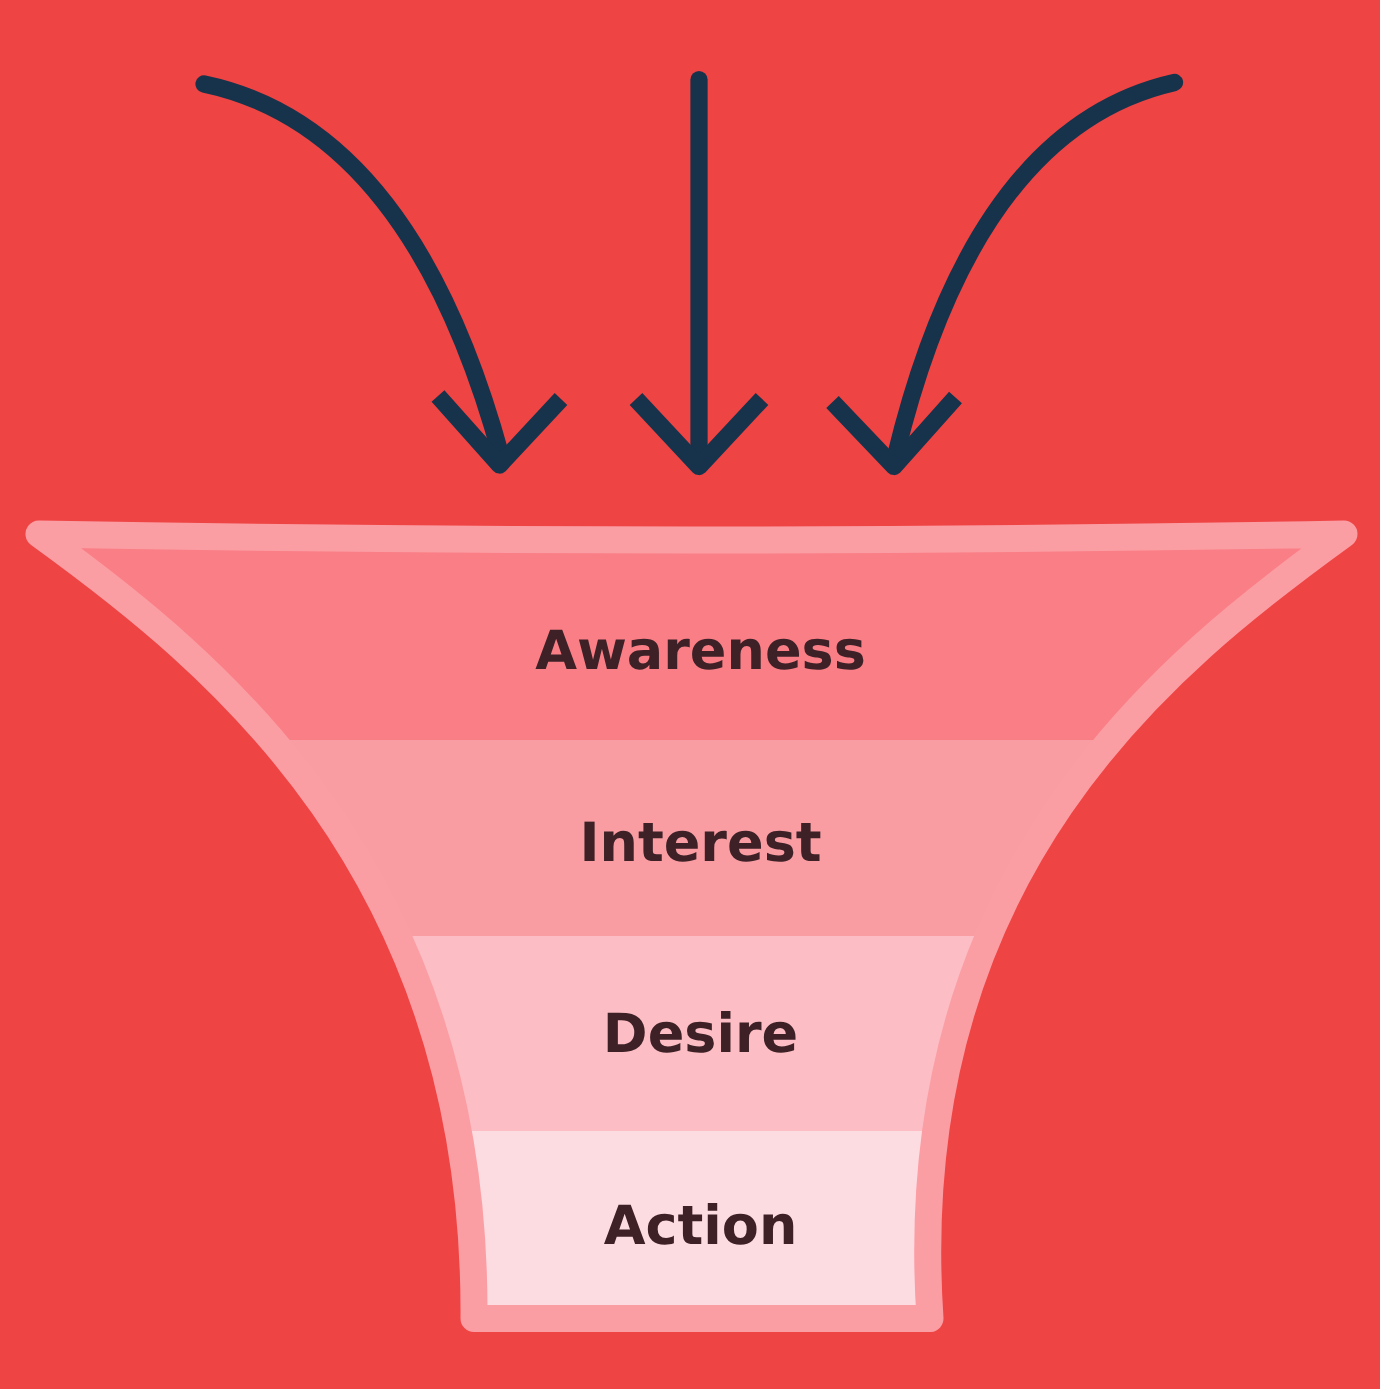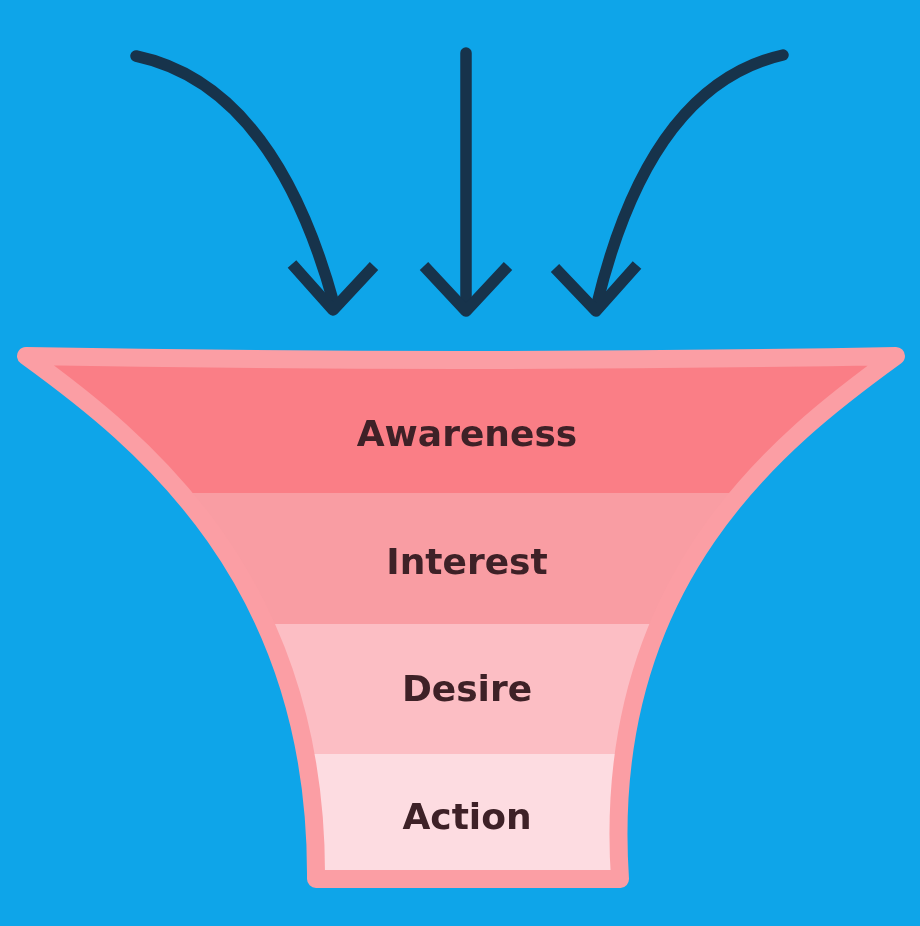--- a/index.html
+++ b/index.html
@@ -5,21 +5,21 @@
   html, body {
     margin: 0;
     padding: 0;
     background: #ffffff;
     font-family: "DejaVu Sans", sans-serif;
   }
   .canvas {
     position: relative;
     width: 920px;
     height: 926px;
-    background: #0ea5e9;
+    background: #ef4444;
     overflow: hidden;
   }
   .canvas svg {
     position: absolute;
     left: 0;
     top: 0;
     width: 920px;
     height: 926px;
     display: block;
   }

